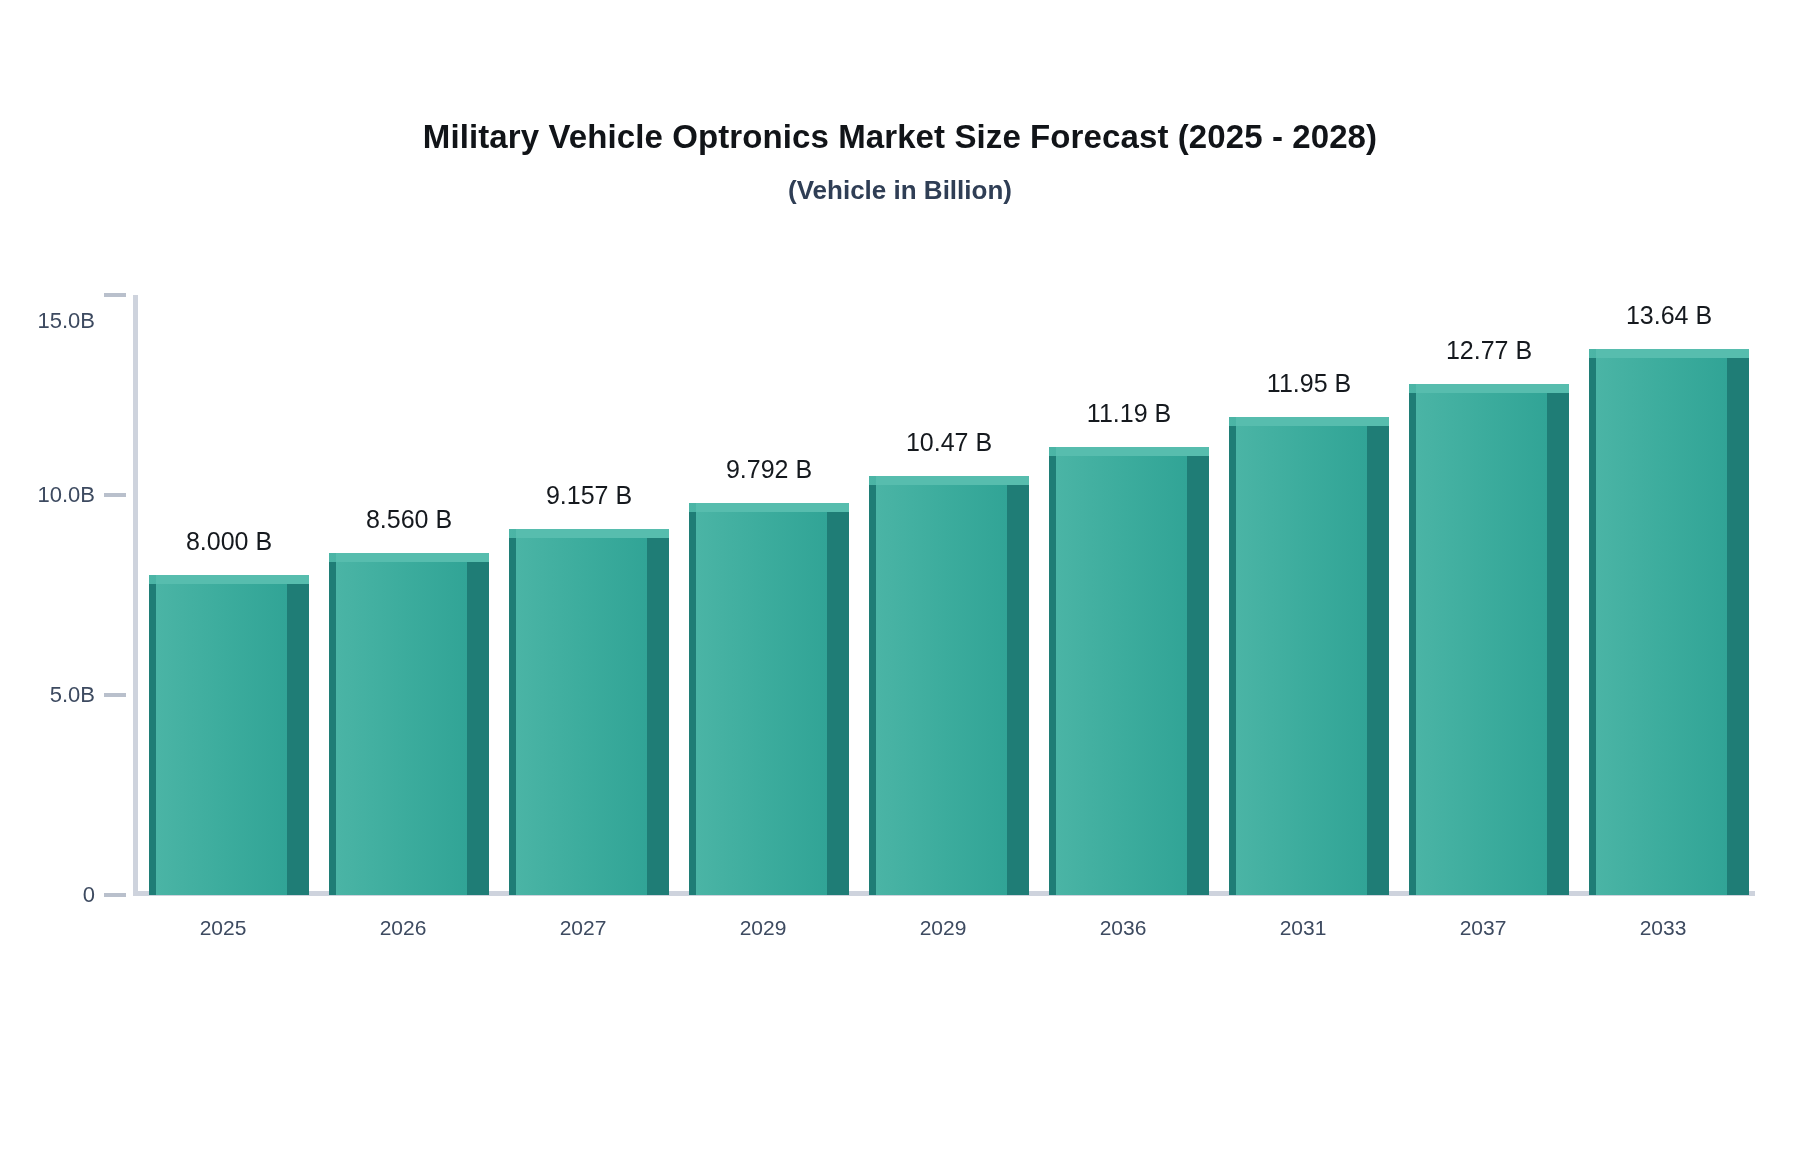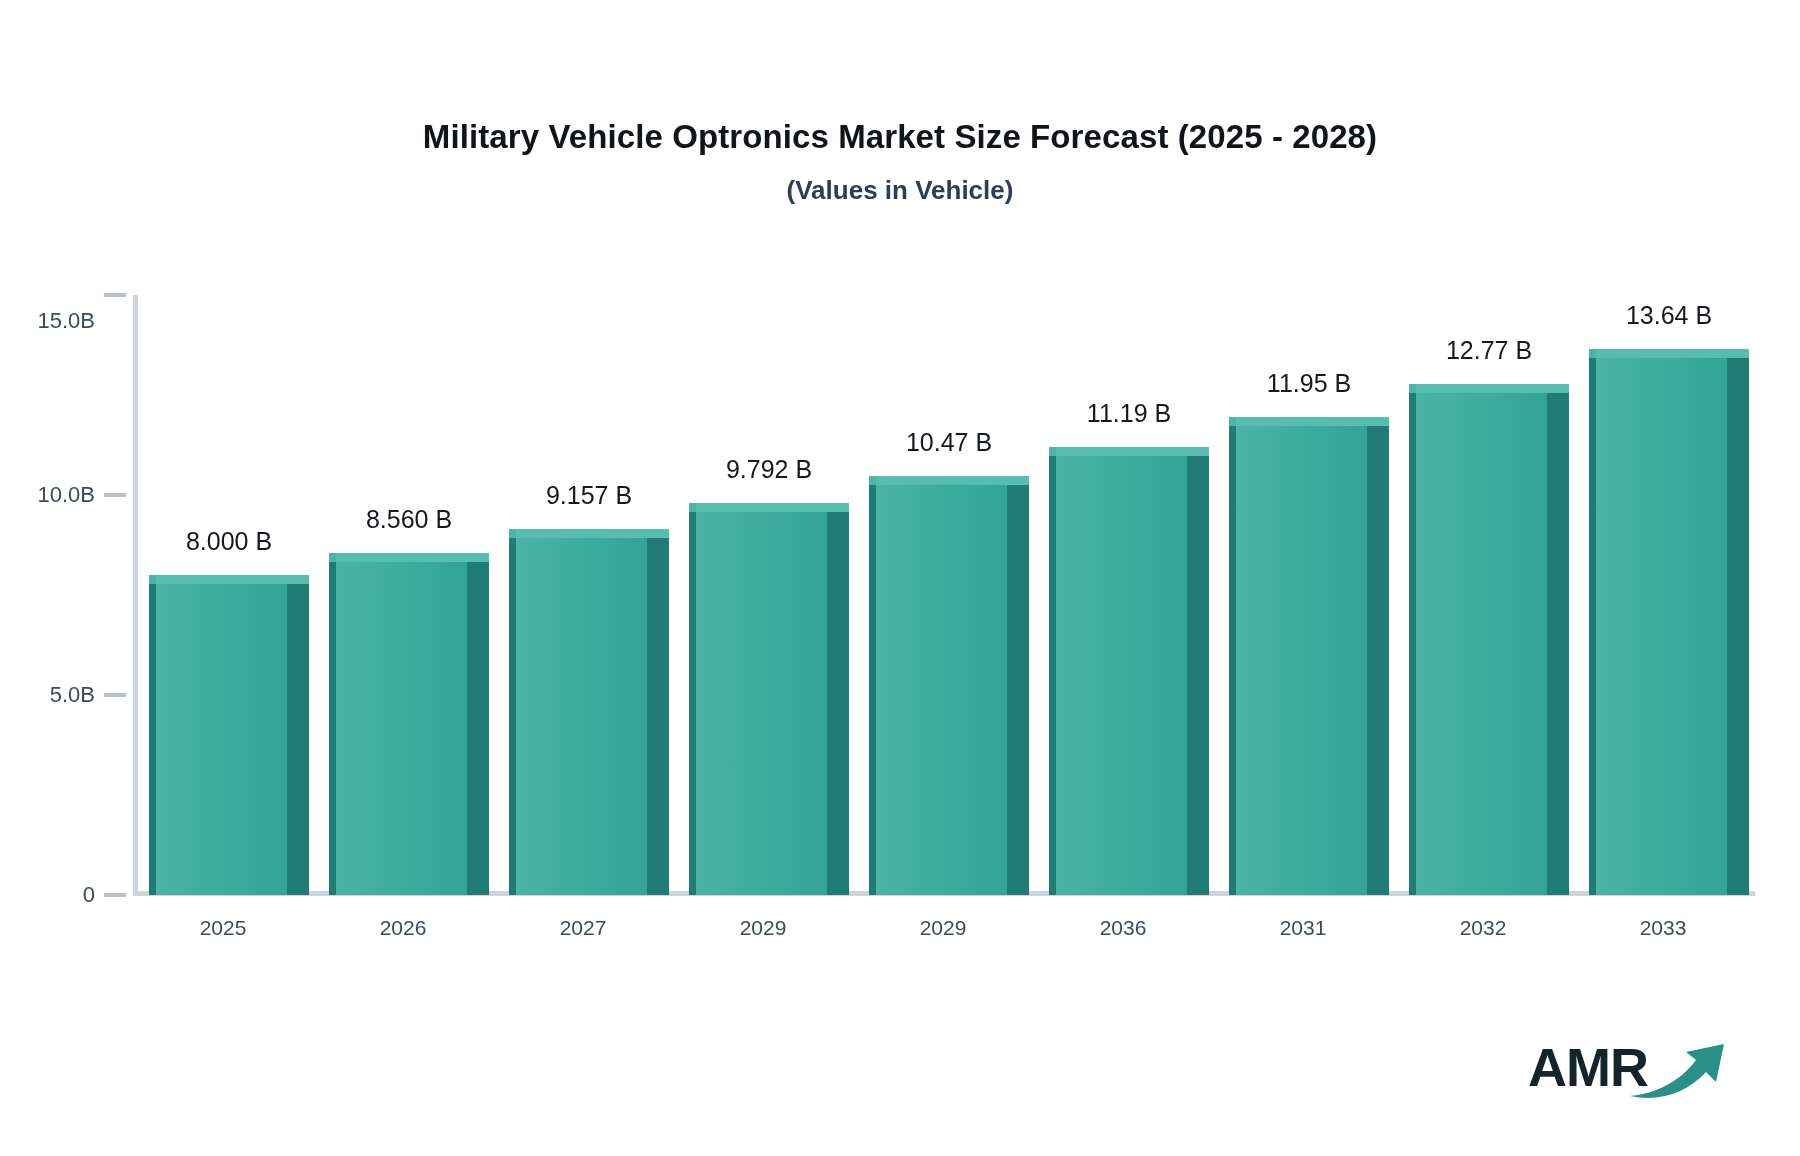--- a/index.html
+++ b/index.html
@@ -183,21 +183,21 @@
     width: 104px;
     height: 64px;
   }
 </style>
 </head>
 <body>
 
 <div id="page">
 
   <div id="title">Military Vehicle Optronics Market Size Forecast (2025 - 2028)</div>
-  <div id="subtitle">(Values in Vehicle)</div>
+  <div id="subtitle">(Vehicle in Billion)</div>
 
 
   <div id="y-labels">
       <div class="ytick-label" style="top: 295px; margin-top: 26px;">15.0B</div>
       <div class="ytick-dash" style="top: 295px; left: 104px;"></div>
       <div class="ytick-label" style="top: 495px;">10.0B</div>
       <div class="ytick-dash" style="top: 495px; left: 104px;"></div>
       <div class="ytick-label" style="top: 695px;">5.0B</div>
       <div class="ytick-dash" style="top: 695px; left: 104px;"></div>
       <div class="ytick-label" style="top: 895px;">0</div>
@@ -256,38 +256,32 @@
         <div class="bar-top" style="left: 7px; bottom: 501.8px; width: 153px;"></div>
       </div>
       <div class="bar-group" style="left: 1456px; width: 138px; height: 545.6px;">
         <div class="bar-face" style="height: 545.6px;"></div>
         <div class="bar-left-edge" style="height: 536.6px;"></div>
         <div class="bar-side" style="left: 138px; height: 536.6px;"></div>
         <div class="bar-top" style="left: 7px; bottom: 536.6px; width: 153px;"></div>
       </div>
     </div>
 
-  <div id="logo">
-    <div id="logo-text">AMR</div>
-    <svg id="logo-arrow" viewBox="0 0 104 64">
-      <path d="M2 58 C 26 56, 52 44, 68 22 L 58 14 L 96 6 L 88 44 L 78 34 C 58 56, 30 64, 2 58 Z" fill="#2a8f86"></path>
-    </svg>
-  </div>
 
 <div class="bar-value" style="left: 119px; top: 527px;">8.000 B</div>
     <div class="x-label" style="left: 123px;">2025</div>
     <div class="bar-value" style="left: 299px; top: 504.6px;">8.560 B</div>
     <div class="x-label" style="left: 303px;">2026</div>
     <div class="bar-value" style="left: 479px; top: 480.72px;">9.157 B</div>
     <div class="x-label" style="left: 483px;">2027</div>
     <div class="bar-value" style="left: 659px; top: 455.32px;">9.792 B</div>
     <div class="x-label" style="left: 663px;">2029</div>
     <div class="bar-value" style="left: 839px; top: 428.2px;">10.47 B</div>
     <div class="x-label" style="left: 843px;">2029</div>
     <div class="bar-value" style="left: 1019px; top: 399.4px;">11.19 B</div>
     <div class="x-label" style="left: 1023px;">2036</div>
     <div class="bar-value" style="left: 1199px; top: 369px;">11.95 B</div>
     <div class="x-label" style="left: 1203px;">2031</div>
     <div class="bar-value" style="left: 1379px; top: 336.2px;">12.77 B</div>
-    <div class="x-label" style="left: 1383px;">2032</div>
+    <div class="x-label" style="left: 1383px;">2037</div>
     <div class="bar-value" style="left: 1559px; top: 301.4px;">13.64 B</div>
     <div class="x-label" style="left: 1563px;">2033</div>
   </div>
 
 </body></html>

